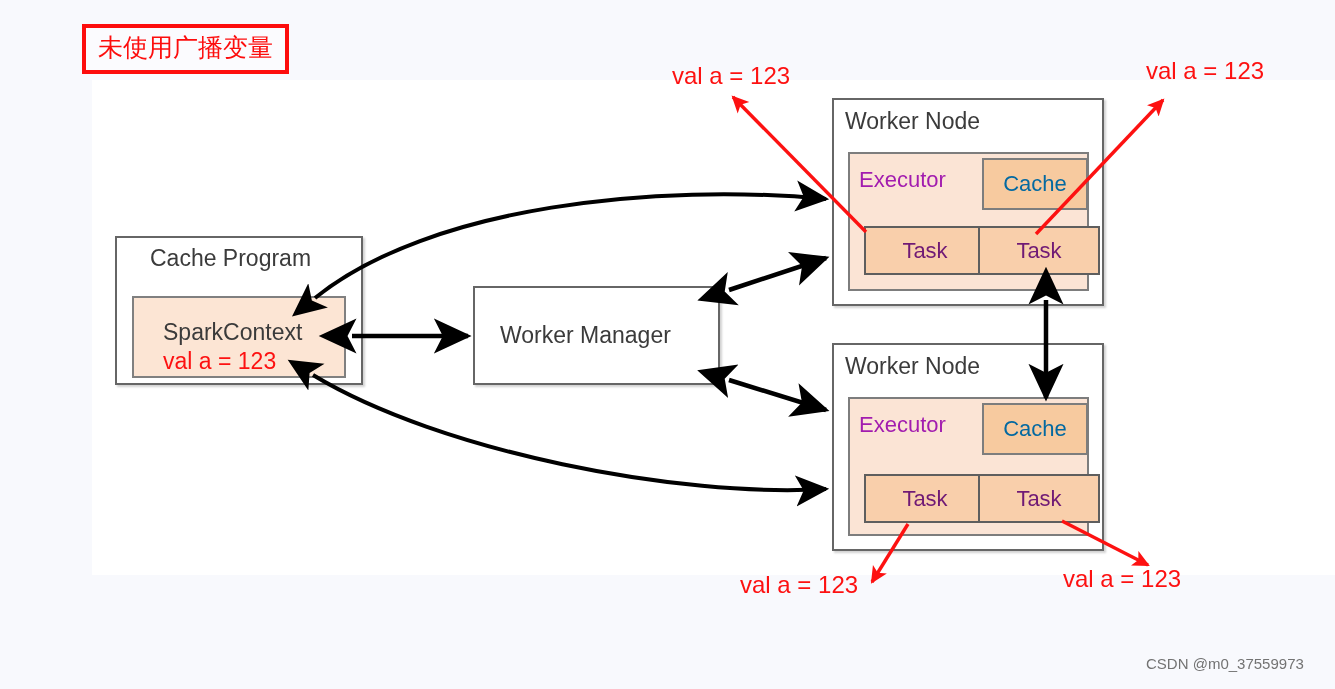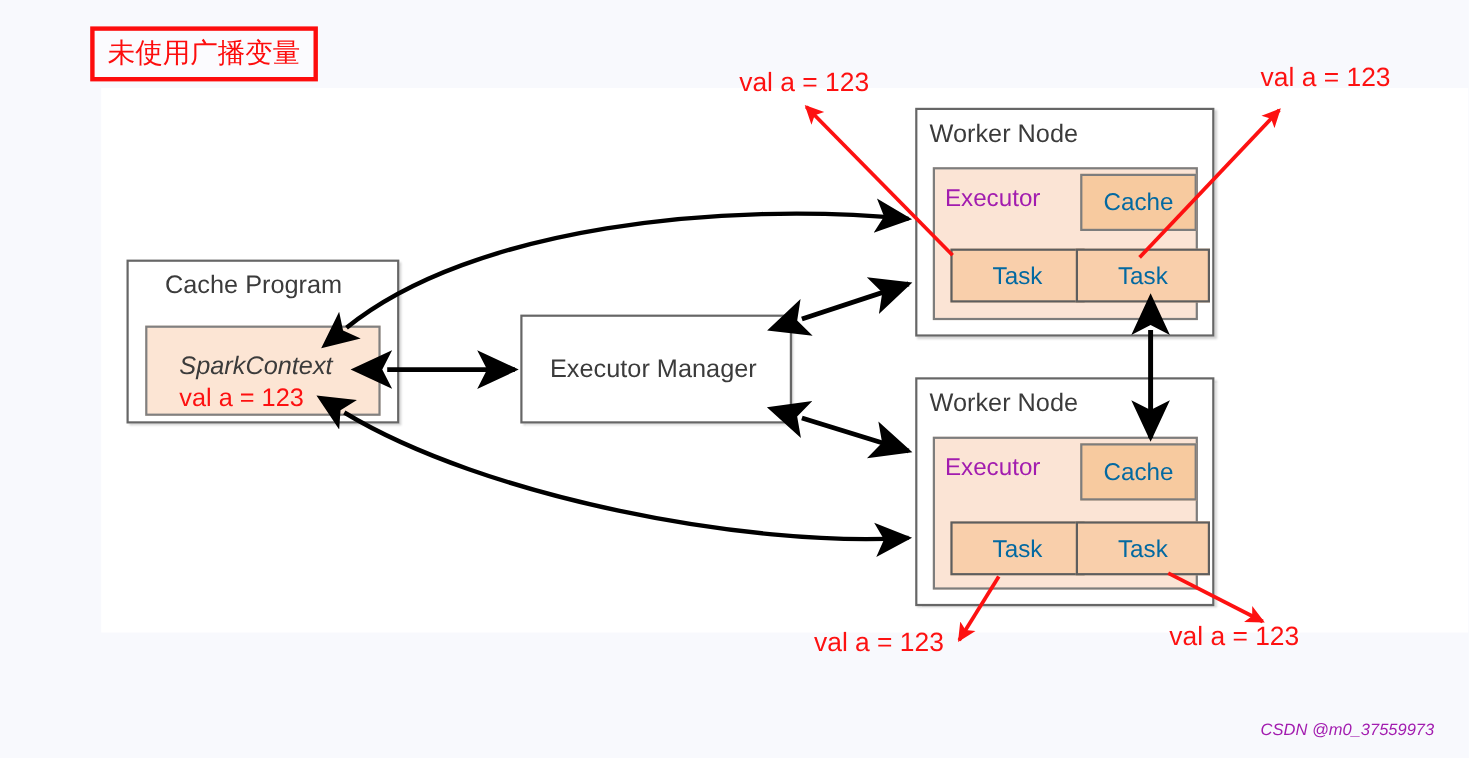--- a/index.html
+++ b/index.html
@@ -57,21 +57,21 @@
   
   #driver-box { left: 115px; top: 236px; width: 248px; height: 149px; }
   #driver-title { left: 150px; top: 245px; }
   #sparkcontext-box {
     left: 132px; top: 296px; width: 214px; height: 82px;
     background: #fce5d4;
     border: 2px solid #808080;
     box-shadow: none;
   }
   #sparkcontext-label {
-    left: 163px; top: 319px; color: #3b3b3b; font-style: italic;
+    left: 163px; top: 319px; color: #3b3b3b;
   }
   #sparkcontext-val {
     left: 163px; top: 348px;
     color: #fd1111; font-size: 23px; line-height: 26px;
   }
   
   #cm-box { left: 473px; top: 286px; width: 247px; height: 99px; }
   #cm-title { left: 500px; top: 322px; }
 
   
@@ -106,21 +106,21 @@
   }
   #cache1-box { left: 982px; top: 158px; }
   #cache2-box { left: 982px; top: 403px; }
 
   .task-box {
     position: absolute; box-sizing: border-box;
     width: 122px; height: 49px;
     background: #f9cfab;
     border: 2px solid #5e5e5e;
     display: flex; align-items: center; justify-content: center;
-    color: #0369a1; font-size: 22px;
+    color: #701a75; font-size: 22px;
   }
   #task1a-box { left: 864px; top: 226px; }
   #task1b-box { left: 978px; top: 226px; }
   #task2a-box { left: 864px; top: 474px; }
   #task2b-box { left: 978px; top: 474px; }
 
   
   .annotation {
     position: absolute;
     color: #fd1111;
@@ -130,25 +130,24 @@
   }
   #ann-tl { left: 672px; top: 62px; }
   #ann-tr { left: 1146px; top: 57px; }
   #ann-bl { left: 740px; top: 571px; }
   #ann-br { left: 1063px; top: 565px; }
 
   
   #watermark {
     position: absolute;
     left: 1146px; top: 655px;
-    color: #a21caf;
+    color: #737373;
     font-size: 15px;
     line-height: 18px;
     white-space: nowrap;
-    font-style: italic;
   }
   svg.overlay {
     position: absolute; left: 0; top: 0;
     width: 1335px; height: 689px;
     pointer-events: none;
   }
 </style>
 </head>
 <body>
 
@@ -159,21 +158,21 @@
   <div id="title-banner">未使用广播变量</div>
 
   <div class="box" id="driver-box"></div>
   <div class="box-label" id="driver-title">Cache Program</div>
 
   <div class="box" id="sparkcontext-box"></div>
   <div class="box-label" id="sparkcontext-label">SparkContext</div>
   <div id="sparkcontext-val" class="box-label">val a = 123</div>
 
   <div class="box" id="cm-box"></div>
-  <div class="box-label" id="cm-title">Executor Manager</div>
+  <div class="box-label" id="cm-title">Worker Manager</div>
 
   <div class="box worker-box" id="worker1-box"></div>
   <div class="box-label" id="worker1-title">Worker Node</div>
   <div class="executor-box" id="executor1-box"></div>
   <div class="executor-label" id="executor1-label">Executor</div>
   <div class="cache-box" id="cache1-box">Cache</div>
   <div class="task-box" id="task1a-box">Task</div>
   <div class="task-box" id="task1b-box">Task</div>
 
   <div class="box worker-box" id="worker2-box"></div>

